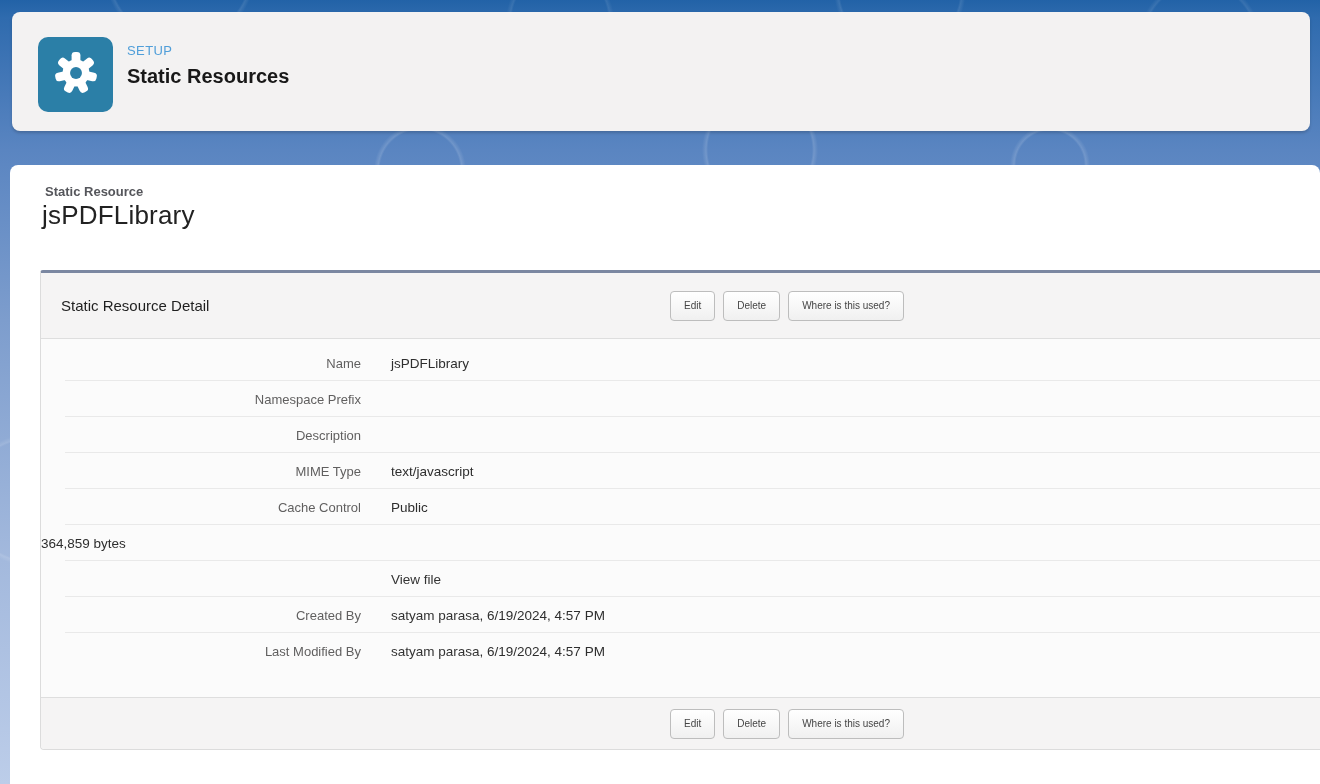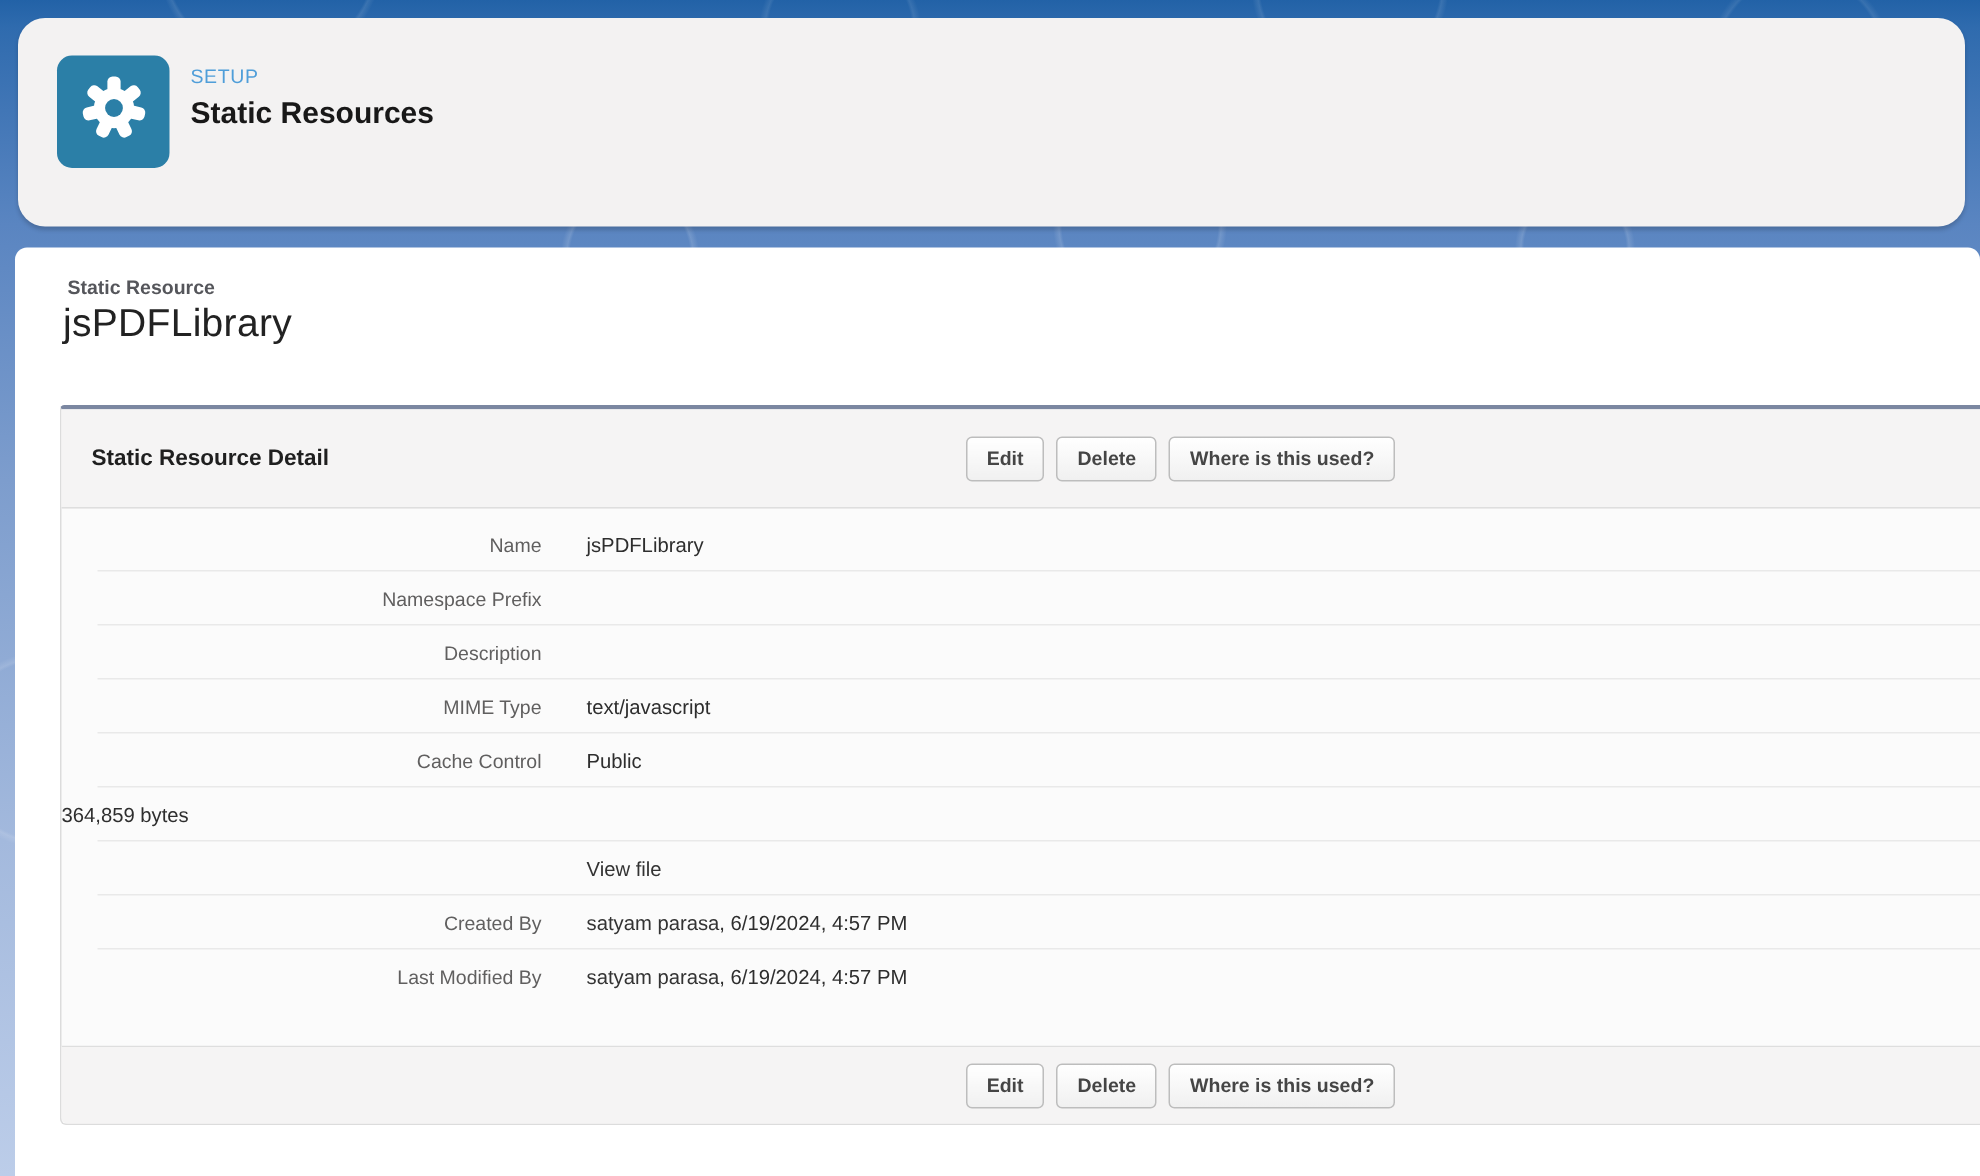--- a/index.html
+++ b/index.html
@@ -14,22 +14,22 @@
       radial-gradient(circle at 1200px 40px, transparent 55px, rgba(255,255,255,.09) 57px, transparent 61px),
       radial-gradient(circle at 420px 170px, transparent 40px, rgba(255,255,255,.14) 42px, transparent 46px),
       radial-gradient(circle at 760px 150px, transparent 52px, rgba(255,255,255,.14) 54px, transparent 58px),
       radial-gradient(circle at 1050px 165px, transparent 34px, rgba(255,255,255,.14) 36px, transparent 40px),
       radial-gradient(circle at 30px 500px,  transparent 60px, rgba(255,255,255,.12) 62px, transparent 66px),
       linear-gradient(180deg, var(--bg-top,#2262a7) 0px, #2f6bae 18px, #5a85c1 150px, #7d9dcd 320px, #a3b9dd 560px, var(--bg-bottom,#bccde9) 784px);
   }
 
   
   .banner-card {
-    position:absolute; left:12px; top:12px; right:10px; height:139px;
-    background:#f3f2f2; border-radius:18px;
+    position:absolute; left:12px; top:12px; right:10px; height:119px;
+    background:#f3f2f2; border-radius:8px;
     box-shadow:0 2px 3px rgba(0,0,0,.18);
   }
   .setup-tile {
     position:absolute; left:26px; top:25px; width:75px; height:75px;
     background:var(--tile,#2b7fa7); border-radius:10px;
     display:flex; align-items:center; justify-content:center;
   }
   .banner-text { position:absolute; left:115px; top:31px; }
   .setup-label {
     font-size:13px; color:var(--setup-blue,#4f9ed9); letter-spacing:.4px; font-weight:400;
@@ -50,28 +50,28 @@
     position:absolute; left:30px; top:105px; width:1494px;
     background:#fbfbfb;
     border:1px solid #dcdcdc; border-top:3px solid var(--card-top,#7b87a1);
     border-radius:3px 3px 4px 4px;
   }
   .card-header {
     position:relative; height:66px; background:#f5f4f4;
     border-bottom:1px solid #dedede;
     display:flex; align-items:center;
   }
-  .card-title { font-size:15px; font-weight:bold; color:#1f1f1f; padding-left:20px; }
+  .card-title { font-size:15px; font-weight:normal; color:#1f1f1f; padding-left:20px; }
   .btn-row {
     position:absolute; left:0; right:0; top:0; bottom:0;
     display:flex; align-items:center; justify-content:center; gap:8px;
   }
   .sf-btn {
     height:30px; padding:0 13px; font-family:"Liberation Sans",sans-serif;
-    font-size:13px; font-weight:bold; color:#454545;
+    font-size:10px; font-weight:normal; color:#454545;
     background:linear-gradient(#ffffff,#f0f0f0);
     border:1px solid #bdbdbd; border-radius:4px; cursor:pointer;
   }
   .card-body { padding-top:6px; }
   .detail-row {
     position:relative; display:flex; align-items:center; min-height:36px;
   }
   .detail-row.divided::after {
     content:''; position:absolute; left:24px; right:0; bottom:0; height:1px; background:#e9e9e9;
   }

